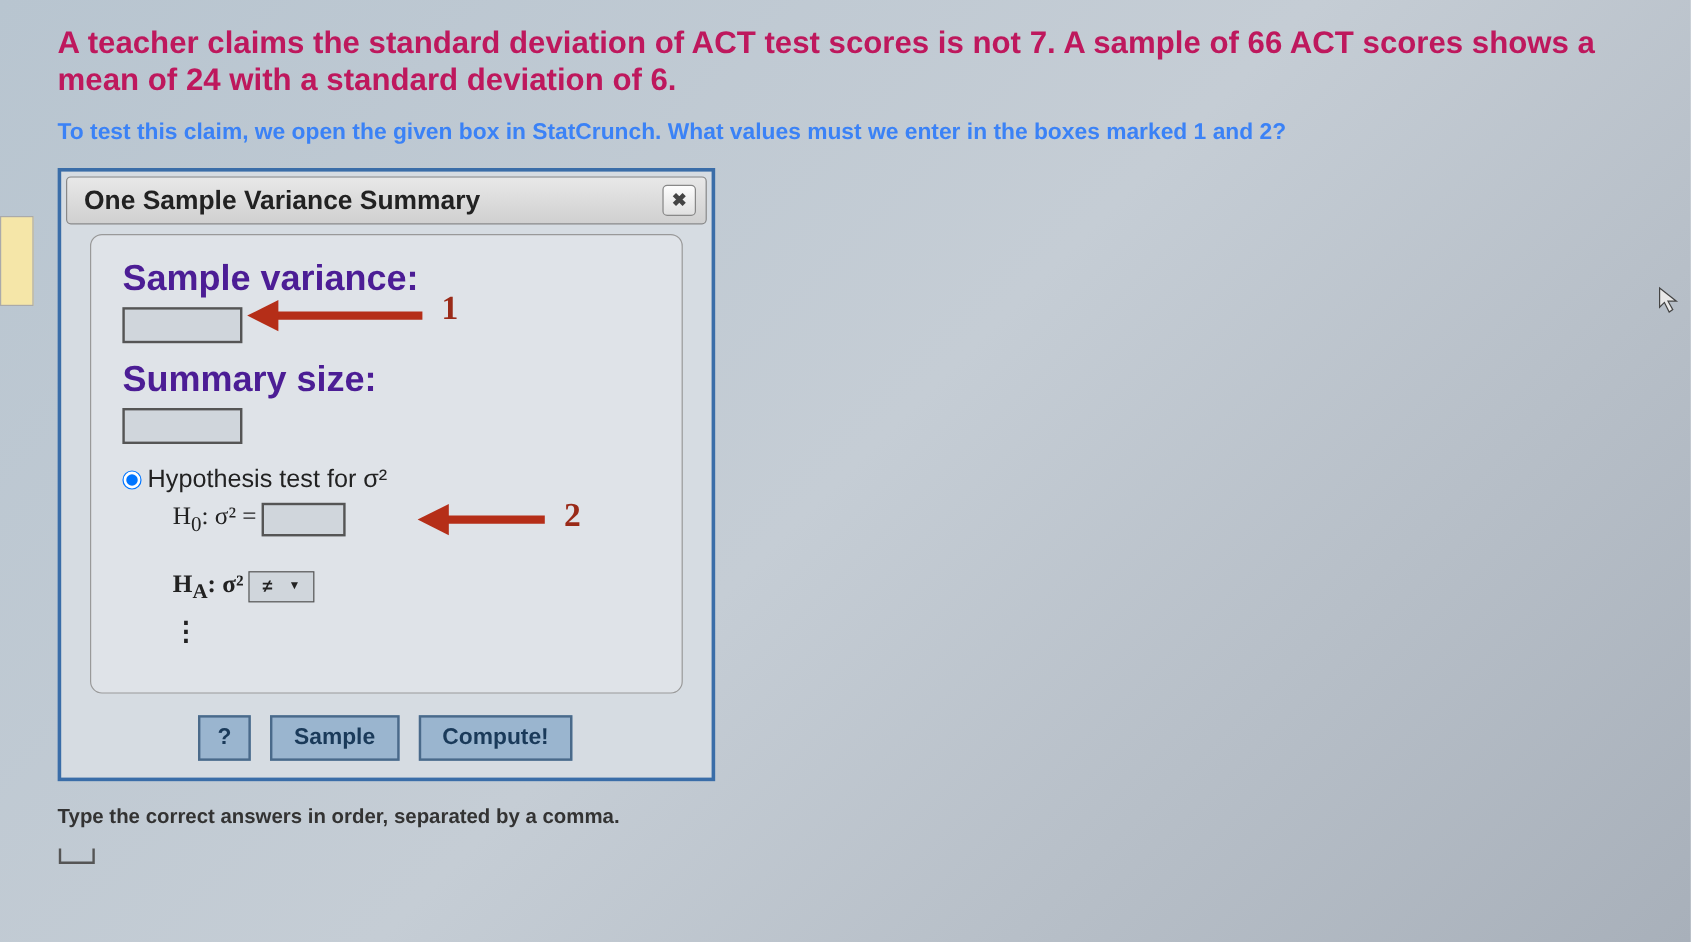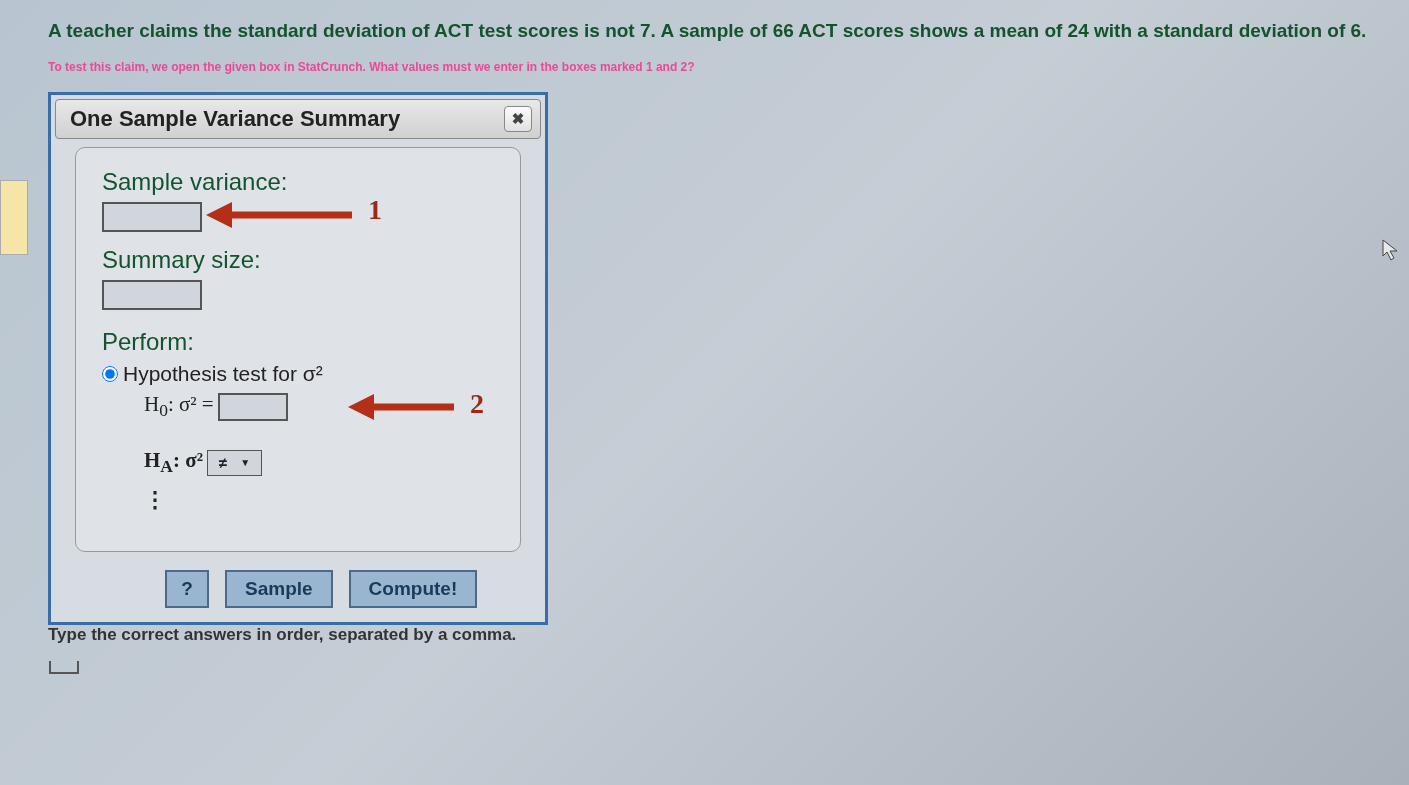--- a/index.html
+++ b/index.html
@@ -17,34 +17,34 @@
     top: 180px;
     width: 28px;
     height: 75px;
     background: #f5e6a8;
     border: 1px solid #aaa;
   }
   .content {
     padding: 20px 40px 20px 48px;
   }
   .question-line1 {
-    color: #14532d;
+    color: #be185d;
+    font-weight: bold;
+    font-size: 26px;
+    margin-bottom: 18px;
+  }
+  .question-line2 {
+    color: #3b82f6;
     font-weight: bold;
     font-size: 19px;
     margin-bottom: 18px;
   }
-  .question-line2 {
-    color: #ec4899;
-    font-weight: bold;
-    font-size: 12px;
-    margin-bottom: 18px;
-  }
   .dialog-outer {
     margin-top: 12px;
-    width: 500px;
+    width: 548px;
     border: 3px solid #3a6da8;
     background: #d6dce2;
     padding: 4px;
   }
   .dialog-titlebar {
     display: flex;
     align-items: center;
     justify-content: space-between;
     background: linear-gradient(to bottom, #e8e8e8, #d0d0d0);
     border: 1px solid #888;
@@ -73,23 +73,23 @@
   }
   .dialog-body {
     background: #dfe3e8;
     border: 1px solid #999;
     border-radius: 10px;
     margin: 6px 20px 6px 20px;
     padding: 20px 26px 24px 26px;
     position: relative;
   }
   .field-label {
-    font-weight: normal;
-    font-size: 24px;
-    color: #14532d;
+    font-weight: bold;
+    font-size: 30px;
+    color: #4c1d95;
     margin-bottom: 6px;
   }
   .row { margin-bottom: 14px; position: relative; }
   .text-input {
     width: 100px;
     height: 30px;
     border: 2px solid #555;
     background: #d0d6dc;
     padding: 2px 4px;
     font-size: 16px;
@@ -150,20 +150,21 @@
     font-weight: bold;
     font-size: 19px;
     padding: 6px 18px;
     cursor: pointer;
     display: inline-flex;
     align-items: center;
     justify-content: center;
   }
   .ui-btn.help { width: 44px; padding: 6px 0; }
   .instruction {
+    margin-top: 20px;
     font-weight: bold;
     font-size: 17px;
     color: #333;
   }
   .arrow-svg {
     position: absolute;
   }
   .arrow-label {
     position: absolute;
     font-size: 28px;
@@ -203,21 +204,20 @@
         </svg>
         <span class="arrow-label" style="left:266px; top:26px;">1</span>
       </div>
 
       <div class="row">
         <div class="field-label">Summary size:</div>
         <input class="text-input" type="text" value="" style="">
       </div>
 
       <div class="row" style="margin-top:18px;">
-        <div class="field-label">Perform:</div>
         <div class="radio-row">
           <input type="radio" checked="" style="">
           <span>Hypothesis test for σ²</span>
         </div>
 
         <div class="hyp-row">
           <span class="sigma">
             <span>H</span><sub>0</sub><span>: σ²   =</span>
           </span>
           <input class="h0-input" type="text" value="" style="">

